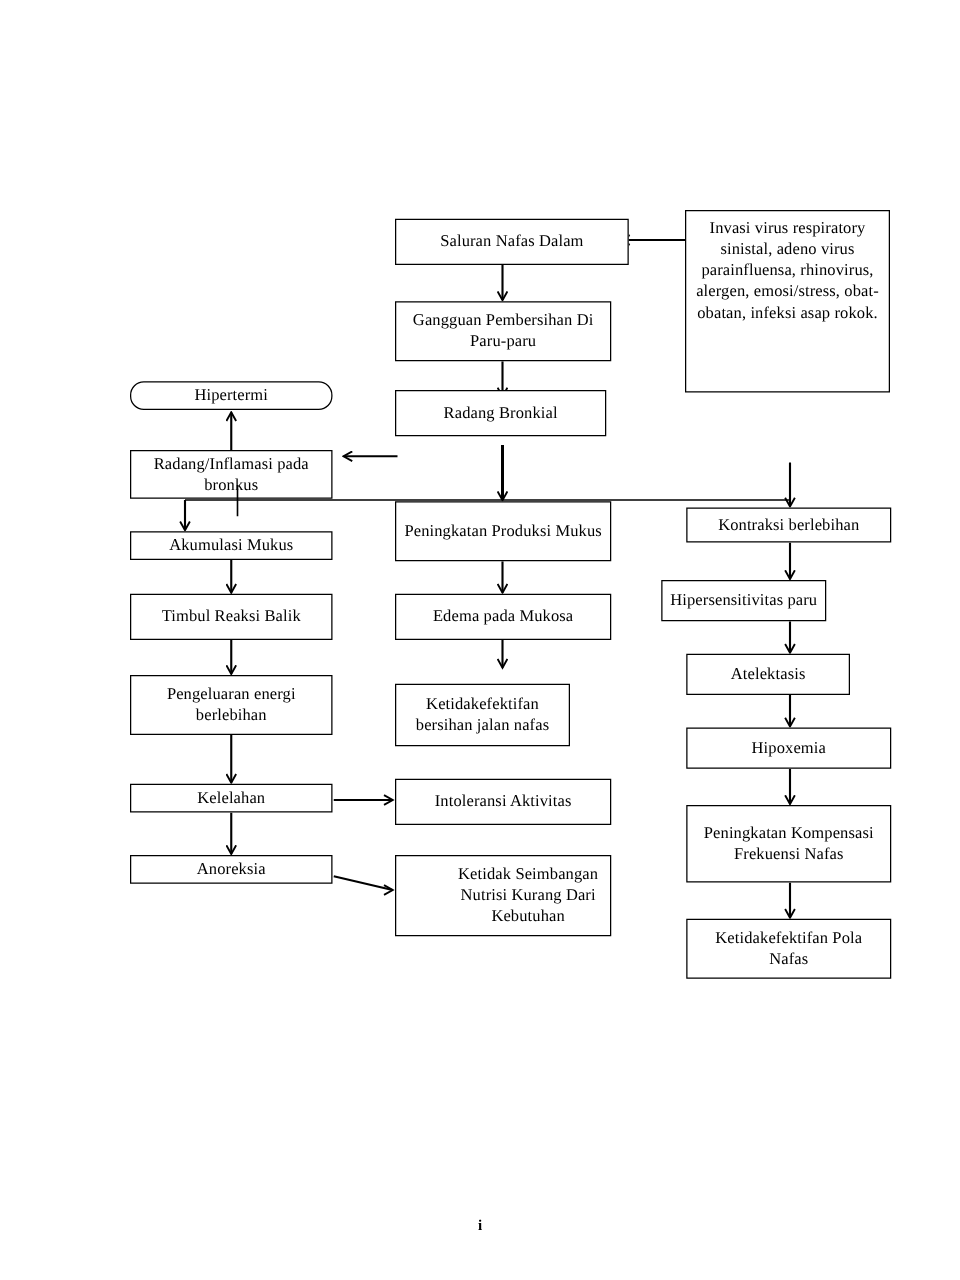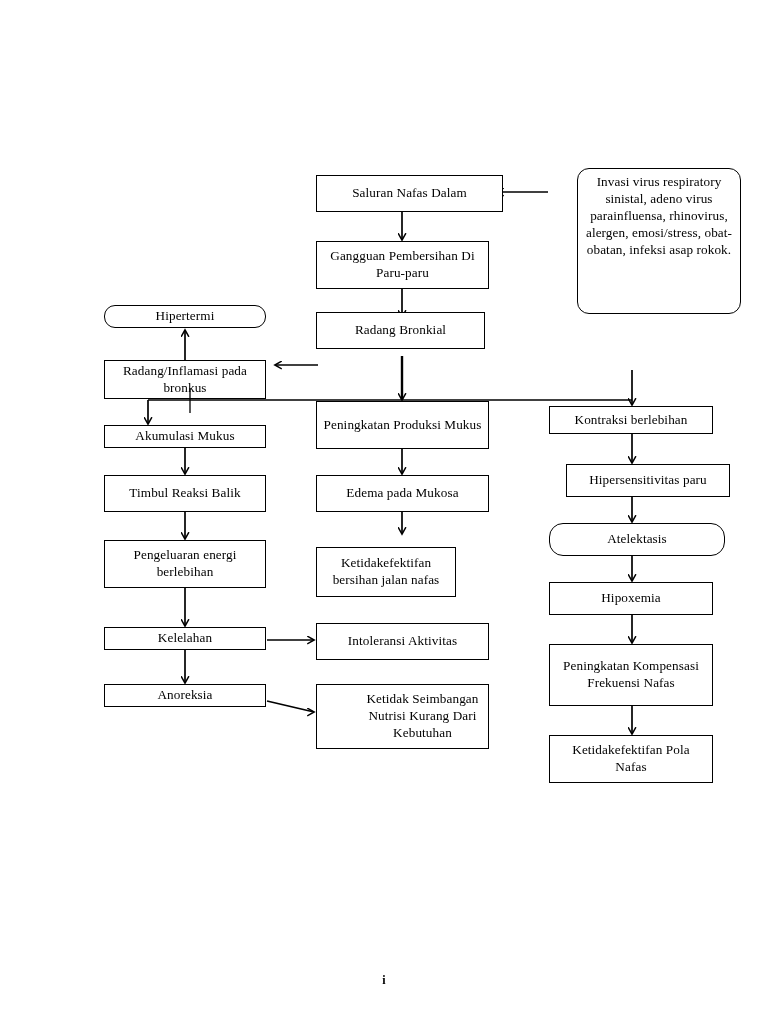--- a/index.html
+++ b/index.html
@@ -128,21 +128,21 @@
       <line x1="632" y1="556" x2="632" y2="581" marker-end="url(#arrow-down)"></line>
       <line x1="632" y1="615" x2="632" y2="643" marker-end="url(#arrow-down)"></line>
       <line x1="632" y1="706" x2="632" y2="734" marker-end="url(#arrow-down)"></line>
     </g>
   </svg>
 
   <div class="node" style="left:316px; top:175px; width:187px; height:37px;">
     <span>Saluran Nafas Dalam</span>
   </div>
 
-  <div class="node top-text" style="left:577px; top:168px; width:164px; height:146px;border-radius:12px;">
+  <div class="node top-text" style="left:548px; top:168px; width:164px; height:146px;">
     <span>Invasi virus respiratory sinistal, adeno virus parainfluensa, rhinovirus, alergen, emosi/stress, obat-obatan, infeksi asap rokok.</span>
   </div>
 
   <div class="node" style="left:316px; top:241px; width:173px; height:48px;">
     <span>Gangguan Pembersihan Di Paru-paru</span>
   </div>
 
   <div class="node" style="left:316px; top:312px; width:169px; height:37px;">
     <span>Radang Bronkial</span>
   </div>
@@ -168,33 +168,33 @@
   </div>
 
   <div class="node" style="left:104px; top:475px; width:162px; height:37px; background:transparent;">
     <span>Timbul Reaksi Balik</span>
   </div>
 
   <div class="node" style="left:316px; top:475px; width:173px; height:37px;justify-content:flex-end;">
     <span>Edema  pada Mukosa</span>
   </div>
 
-  <div class="node" style="left:566px; top:464px; width:164px; height:33px;">
+  <div class="node" style="left:529px; top:464px; width:132px; height:33px;">
     <span>Hipersensitivitas paru</span>
   </div>
 
   <div class="node" style="left:104px; top:540px; width:162px; height:48px;">
     <span>Pengeluaran energi berlebihan</span>
   </div>
 
   <div class="node" style="left:316px; top:535px; width:140px; height:50px;margin-top:12px;">
     <span>Ketidakefektifan bersihan jalan nafas</span>
   </div>
 
-  <div class="node" style="left:549px; top:523px; width:176px; height:33px;border-radius:14px;">
+  <div class="node" style="left:549px; top:523px; width:131px; height:33px;">
     <span>Atelektasis</span>
   </div>
 
   <div class="node" style="left:549px; top:582px; width:164px; height:33px;">
     <span>Hipoxemia</span>
   </div>
 
   <div class="node" style="left:104px; top:627px; width:162px; height:23px;">
     <span>Kelelahan</span>
   </div>

